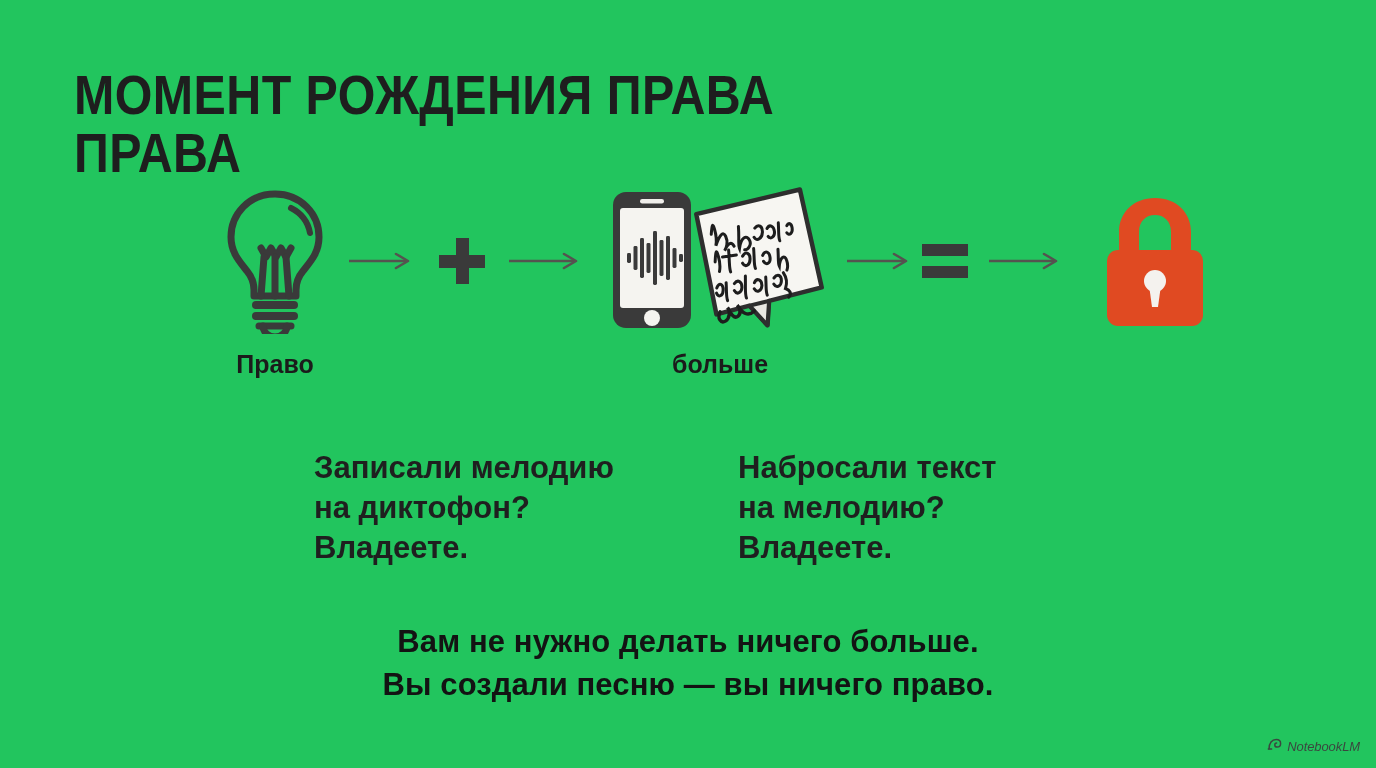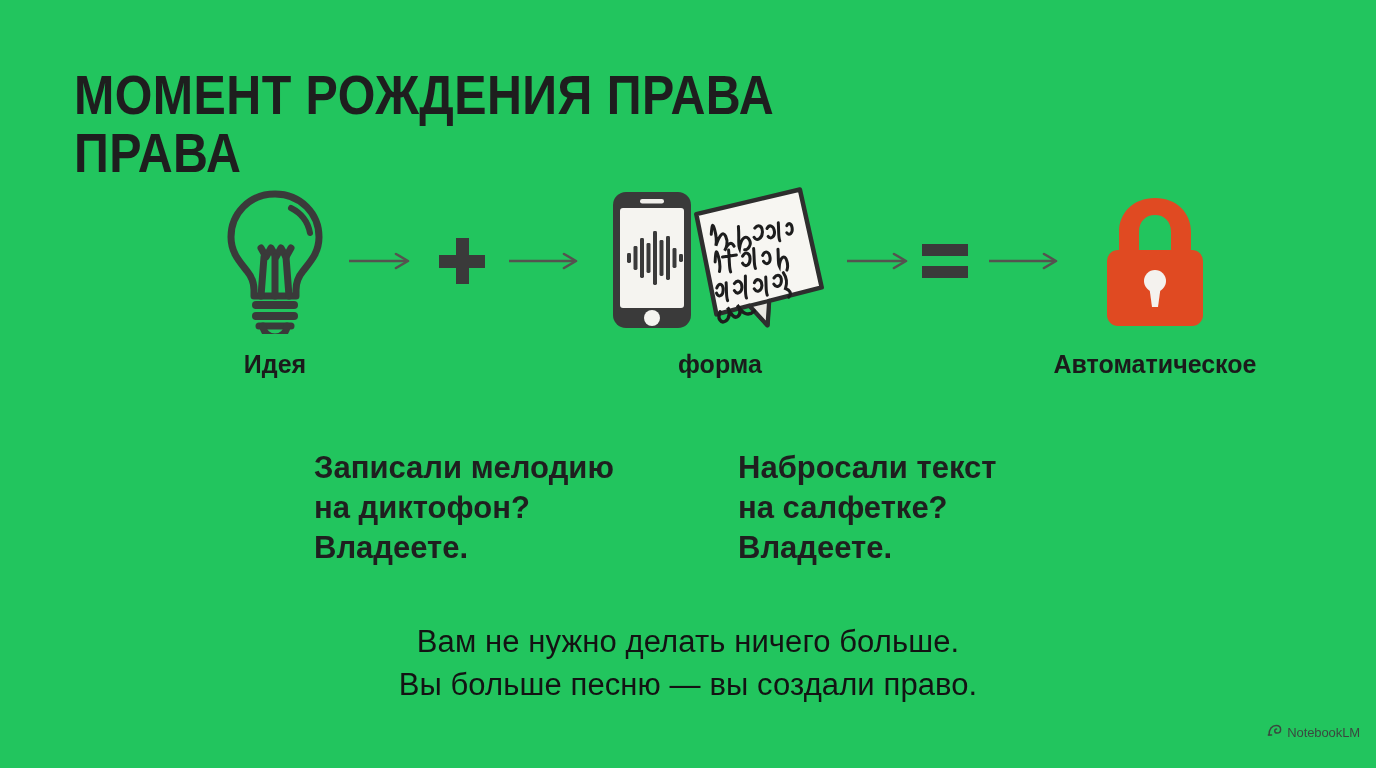--- a/index.html
+++ b/index.html
@@ -142,38 +142,39 @@
 
   
   .conclusion {
     position: absolute;
     left: 0;
     top: 620px;
     width: 1376px;
     text-align: center;
   }
   .conclusion div {
-    font-weight: normal;
+    font-weight: bold;
     font-size: 31px;
     line-height: 43px;
     color: #131313;
     letter-spacing: 0.1px;
   }
 
   
   .watermark {
     position: absolute;
     right: 16px;
-    bottom: 28px;
+    bottom: 14px;
     display: flex;
     align-items: center;
     gap: 5px;
     color: #3d3d3d;
     font-size: 13px;
     opacity: 0.92;
+    font-style: italic;
   }
   .watermark .wm-text { letter-spacing: -0.1px; }
 </style>
 </head>
 <body>
 
 <div class="slide">
 
   <div class="title-block">
     <div class="title-line">МОМЕНТ РОЖДЕНИЯ ПРАВА</div>
@@ -285,41 +286,40 @@
       <svg width="140" height="146" viewBox="0 0 140 146" aria-hidden="true">
         <path d="M70 10 c-22 0 -36 15 -36 34 v22 h20 V44 c0-11 7-17 16-17 c9 0 16 6 16 17 v22 h20 V44 c0-19 -14-34 -36-34 Z" fill="#e04a22"></path>
         <rect x="22" y="62" width="96" height="76" rx="11" ry="11" fill="#e04a22"></rect>
         <circle cx="70" cy="93" r="11" fill="#f4f2ee"></circle>
         <path d="M64 97 h12 l-3 22 h-6 Z" fill="#f4f2ee"></path>
       </svg>
     </div>
   </div>
 
   <div class="captions">
-    <div class="caption caption-idea">Идея</div>
+    <div class="caption caption-idea">Право</div>
     <div class="caption caption-form">
-      <div>форма</div>
+      <div>больше</div>
     </div>
     <div class="caption caption-lock">
-      <div>Автоматическое</div>
     </div>
   </div>
 
   <div class="columns">
     <div class="col col-left">Записали мелодию
 на диктофон?
 Владеете.</div>
     <div class="col col-right">Набросали текст
-на салфетке?
+на мелодию?
 Владеете.</div>
   </div>
 
   <div class="conclusion">
     <div>Вам не нужно делать ничего больше.</div>
-    <div>Вы больше песню — вы создали право.</div>
+    <div>Вы создали песню — вы ничего право.</div>
   </div>
 
   <div class="watermark">
     <span>
       <svg width="15" height="13" viewBox="0 0 15 13" aria-hidden="true">
         <path d="M2 11 C2 5 5 1.6 9.2 1.6 C12 1.6 13.6 3.3 13.6 5.4 C13.6 7.6 12 9 10.2 9 C8.8 9 7.8 8.1 7.8 6.9 C7.8 5.8 8.6 5 9.6 5" fill="none" stroke="#3d3d3d" stroke-width="1.5" stroke-linecap="round"></path>
         <path d="M1.3 11 H4.6" stroke="#3d3d3d" stroke-width="1.5" stroke-linecap="round"></path>
       </svg>
     </span>
     <span class="wm-text">NotebookLM</span>

